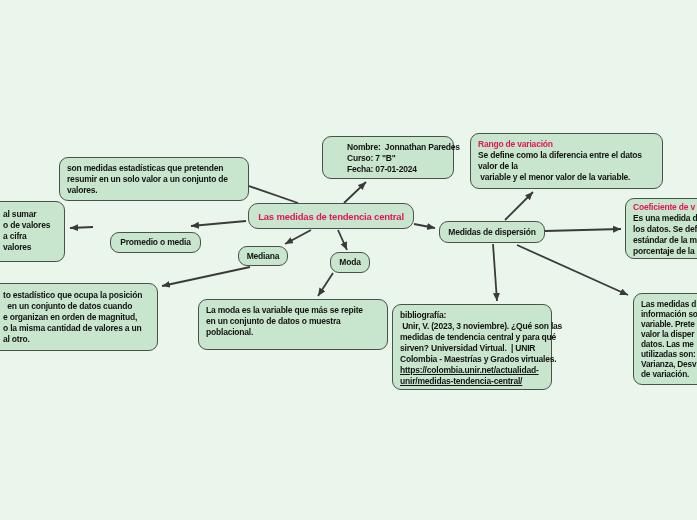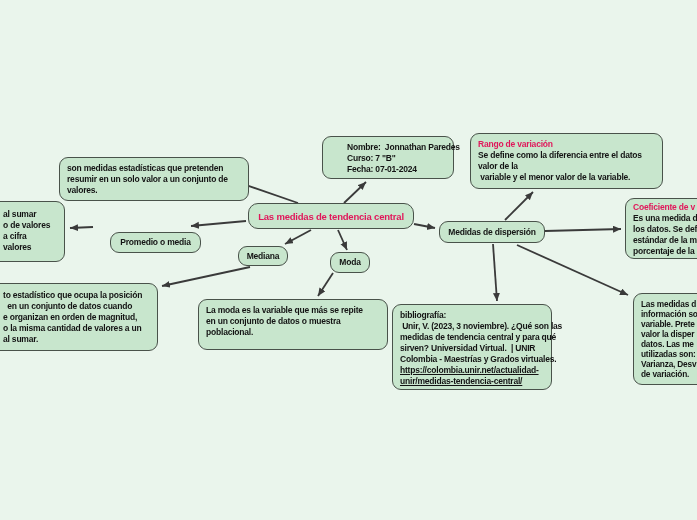--- a/index.html
+++ b/index.html
@@ -89,21 +89,21 @@
 
   <div class="node center" style="left:238px;top:246px;width:50px;height:20px;">
     <span class="line">Mediana</span>
   </div>
 
   <div class="node" style="left:-32px;top:283px;width:190px;height:68px;padding-left:34px;padding-top:6px;">
     <div class="line">to estadístico que ocupa la posición</div>
     <div class="line">  en un conjunto de datos cuando</div>
     <div class="line">e organizan en orden de magnitud,</div>
     <div class="line">o la misma cantidad de valores a un</div>
-    <div class="line">al sumar.</div>
+    <div class="line">al otro.</div>
   </div>
 
   <div class="node center" style="left:330px;top:252px;width:40px;height:21px;">
     <span class="line">Moda</span>
   </div>
 
   <div class="node" style="left:198px;top:299px;width:190px;height:51px;">
     <div class="line">La moda es la variable que más se repite</div>
     <div class="line">en un conjunto de datos o muestra</div>
     <div class="line">poblacional.</div>

